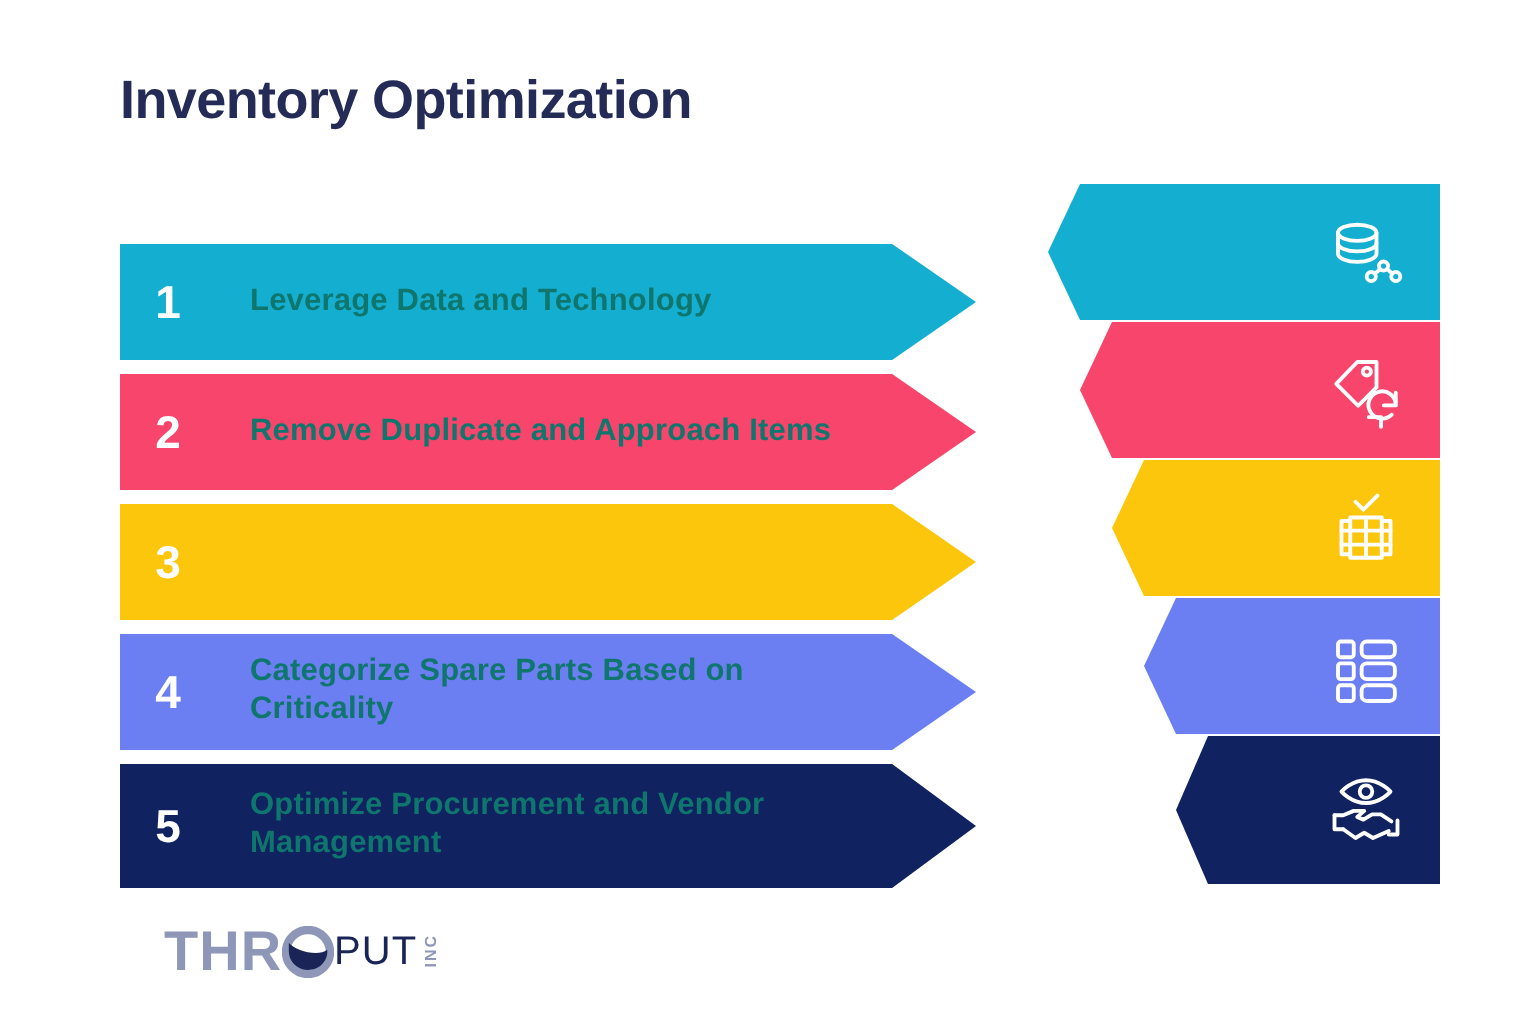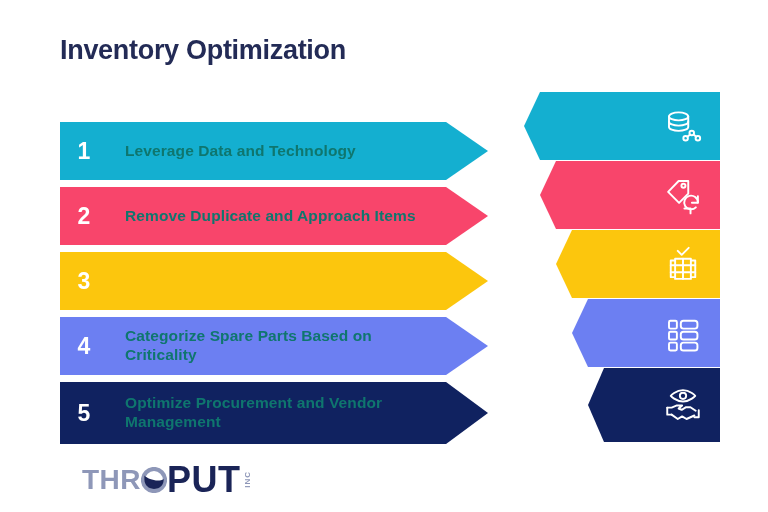--- a/index.html
+++ b/index.html
@@ -109,22 +109,22 @@
     color:#8E97B8;
     line-height:1;
   }
   .logo-o{
     position:relative;
     display:inline-block;
     width:26px;height:26px;
     vertical-align:-3px;
   }
   .logo-b{
-    font-size:36px;
-    font-weight:bold;
+    font-size:20px;
+    font-weight:normal;
     letter-spacing:0.5px;
     color:#1A2457;
     line-height:1;
   }
   .logo-inc{
     font-size:8px;
     font-weight:bold;
     color:#8E97B8;
     letter-spacing:1px;
     writing-mode:vertical-rl;

